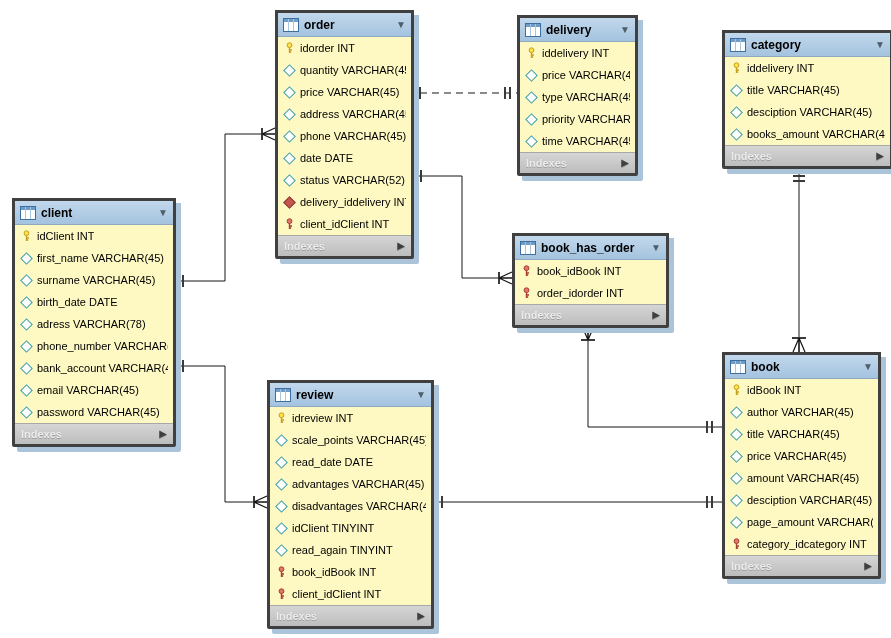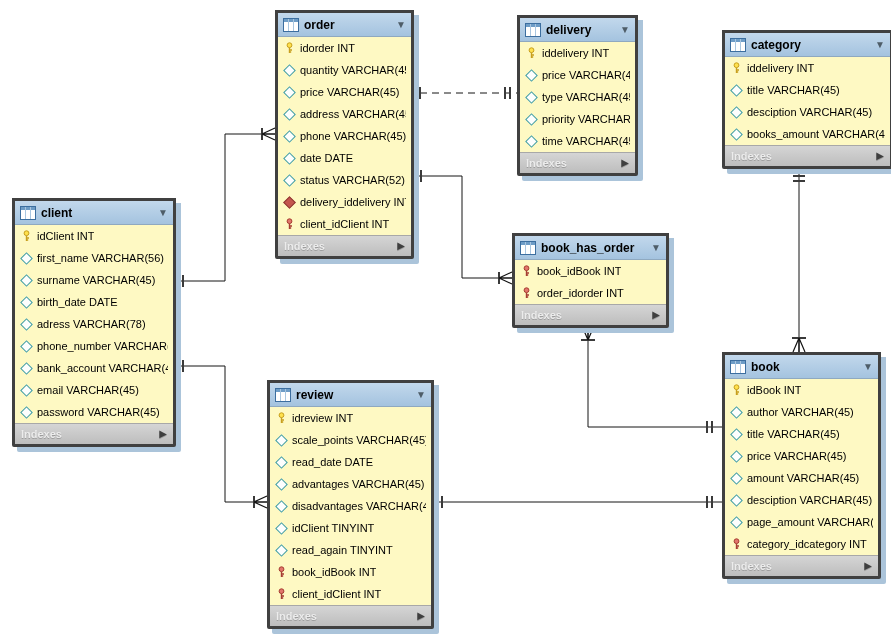--- a/index.html
+++ b/index.html
@@ -249,21 +249,21 @@
             <circle cx="5.5" cy="3.2" r="2.4" fill="#ffe14c" stroke="#c79f1e"></circle>
             <path d="M5.5 5.6 V11 M5.5 8 H8 M5.5 10 H7.2" stroke="#c79f1e" stroke-width="1.4" fill="none"></path>
           </svg>
         </span>
         <span class="flabel">idClient INT</span>
       </div>
     <div class="trow">
         <span class="icwrap">
           <span class="dia"></span>
         </span>
-        <span class="flabel">first_name VARCHAR(56)</span>
+        <span class="flabel">first_name VARCHAR(45)</span>
       </div>
     <div class="trow">
         <span class="icwrap">
           <span class="dia"></span>
         </span>
         <span class="flabel">surname VARCHAR(45)</span>
       </div>
     <div class="trow">
         <span class="icwrap">
           <span class="dia"></span>

